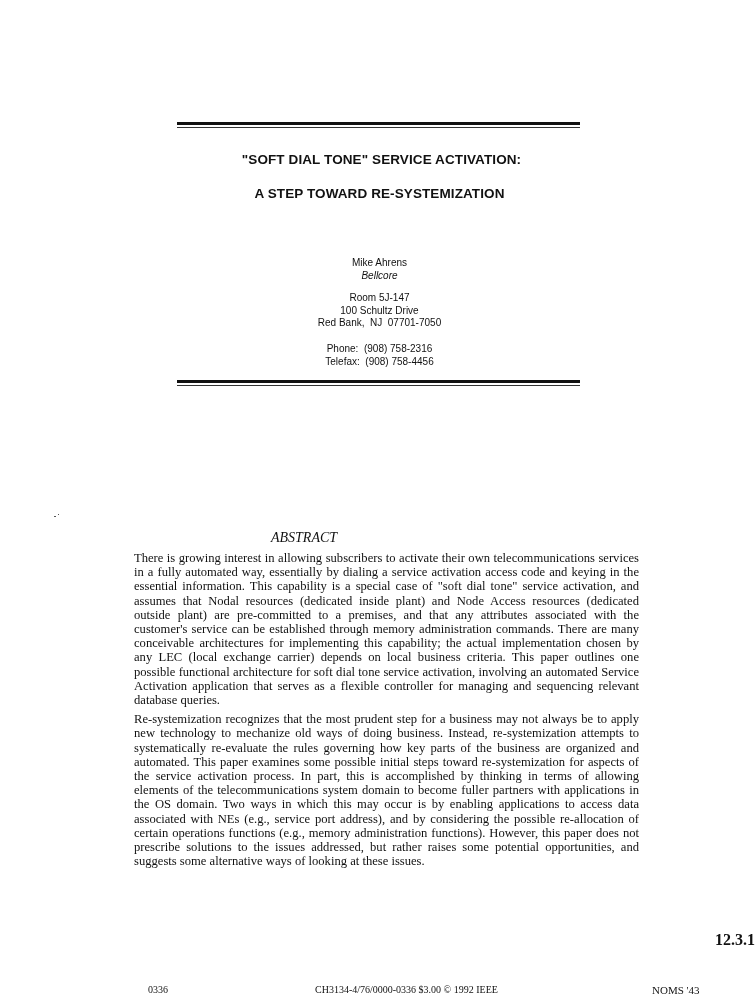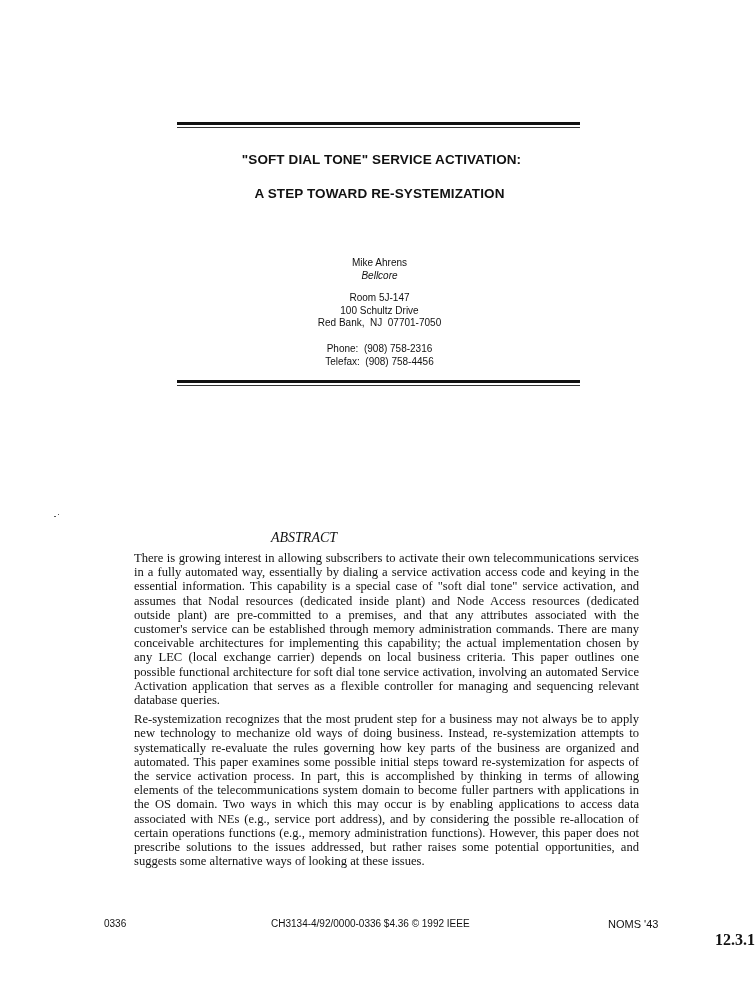--- a/index.html
+++ b/index.html
@@ -93,24 +93,25 @@
       text-align: right;
       font-family: "Liberation Serif", serif;
       font-weight: bold;
       font-size: 16px;
       color: #111;
       padding-left: 10px;
       box-sizing: border-box;
     }
     .footer {
       position: absolute;
-      top: 918px;
-      font-family: Liberation Sans, sans-serif;
+      top: 984px;
+      font-family: Liberation Serif, serif;
       font-size: 10px;
       color: #111;
+      margin-left: 44px;
     }
     #footer-left { left: 104px; }
     #footer-center { left: 271px; }
     #footer-right { left: 608px; font-size: 11px; }
 
     .speck {
       position: absolute;
       width: 2px;
       height: 1px;
       background: #555;
@@ -154,14 +155,14 @@
 <div class="abstract-heading">ABSTRACT</div>
 
 <div class="abstract-body">
   <p>There is growing interest in allowing subscribers to activate their own telecommunications services in a fully automated way, essentially by dialing a service activation access code and keying in the essential information. This capability is a special case of "soft dial tone" service activation, and assumes that Nodal resources (dedicated inside plant) and Node Access resources (dedicated outside plant) are pre-committed to a premises, and that any attributes associated with the customer's service can be established through memory administration commands. There are many conceivable architectures for implementing this capability; the actual implementation chosen by any LEC (local exchange carrier) depends on local business criteria. This paper outlines one possible functional architecture for soft dial tone service activation, involving an automated Service Activation application that serves as a flexible controller for managing and sequencing relevant database queries.</p>
   <p>Re-systemization recognizes that the most prudent step for a business may not always be to apply new technology to mechanize old ways of doing business. Instead, re-systemization attempts to systematically re-evaluate the rules governing how key parts of the business are organized and automated. This paper examines some possible initial steps toward re-systemization for aspects of the service activation process. In part, this is accomplished by thinking in terms of allowing elements of the telecommunications system domain to become fuller partners with applications in the OS domain. Two ways in which this may occur is by enabling applications to access data associated with NEs (e.g., service port address), and by considering the possible re-allocation of certain operations functions (e.g., memory administration functions). However, this paper does not prescribe solutions to the issues addressed, but rather raises some potential opportunities, and suggests some alternative ways of looking at these issues.</p>
 </div>
 
 <div class="page-number">12.3.1</div>
 
 <div id="footer-left" class="footer">0336</div>
-<div id="footer-center" class="footer">CH3134-4/92/0000-0336 $4.36 © 1992 IEEE</div>
+<div id="footer-center" class="footer">CH3134-4/76/0000-0336 $3.00 © 1992 IEEE</div>
 <div id="footer-right" class="footer">NOMS '43</div>
 
 </body></html>

